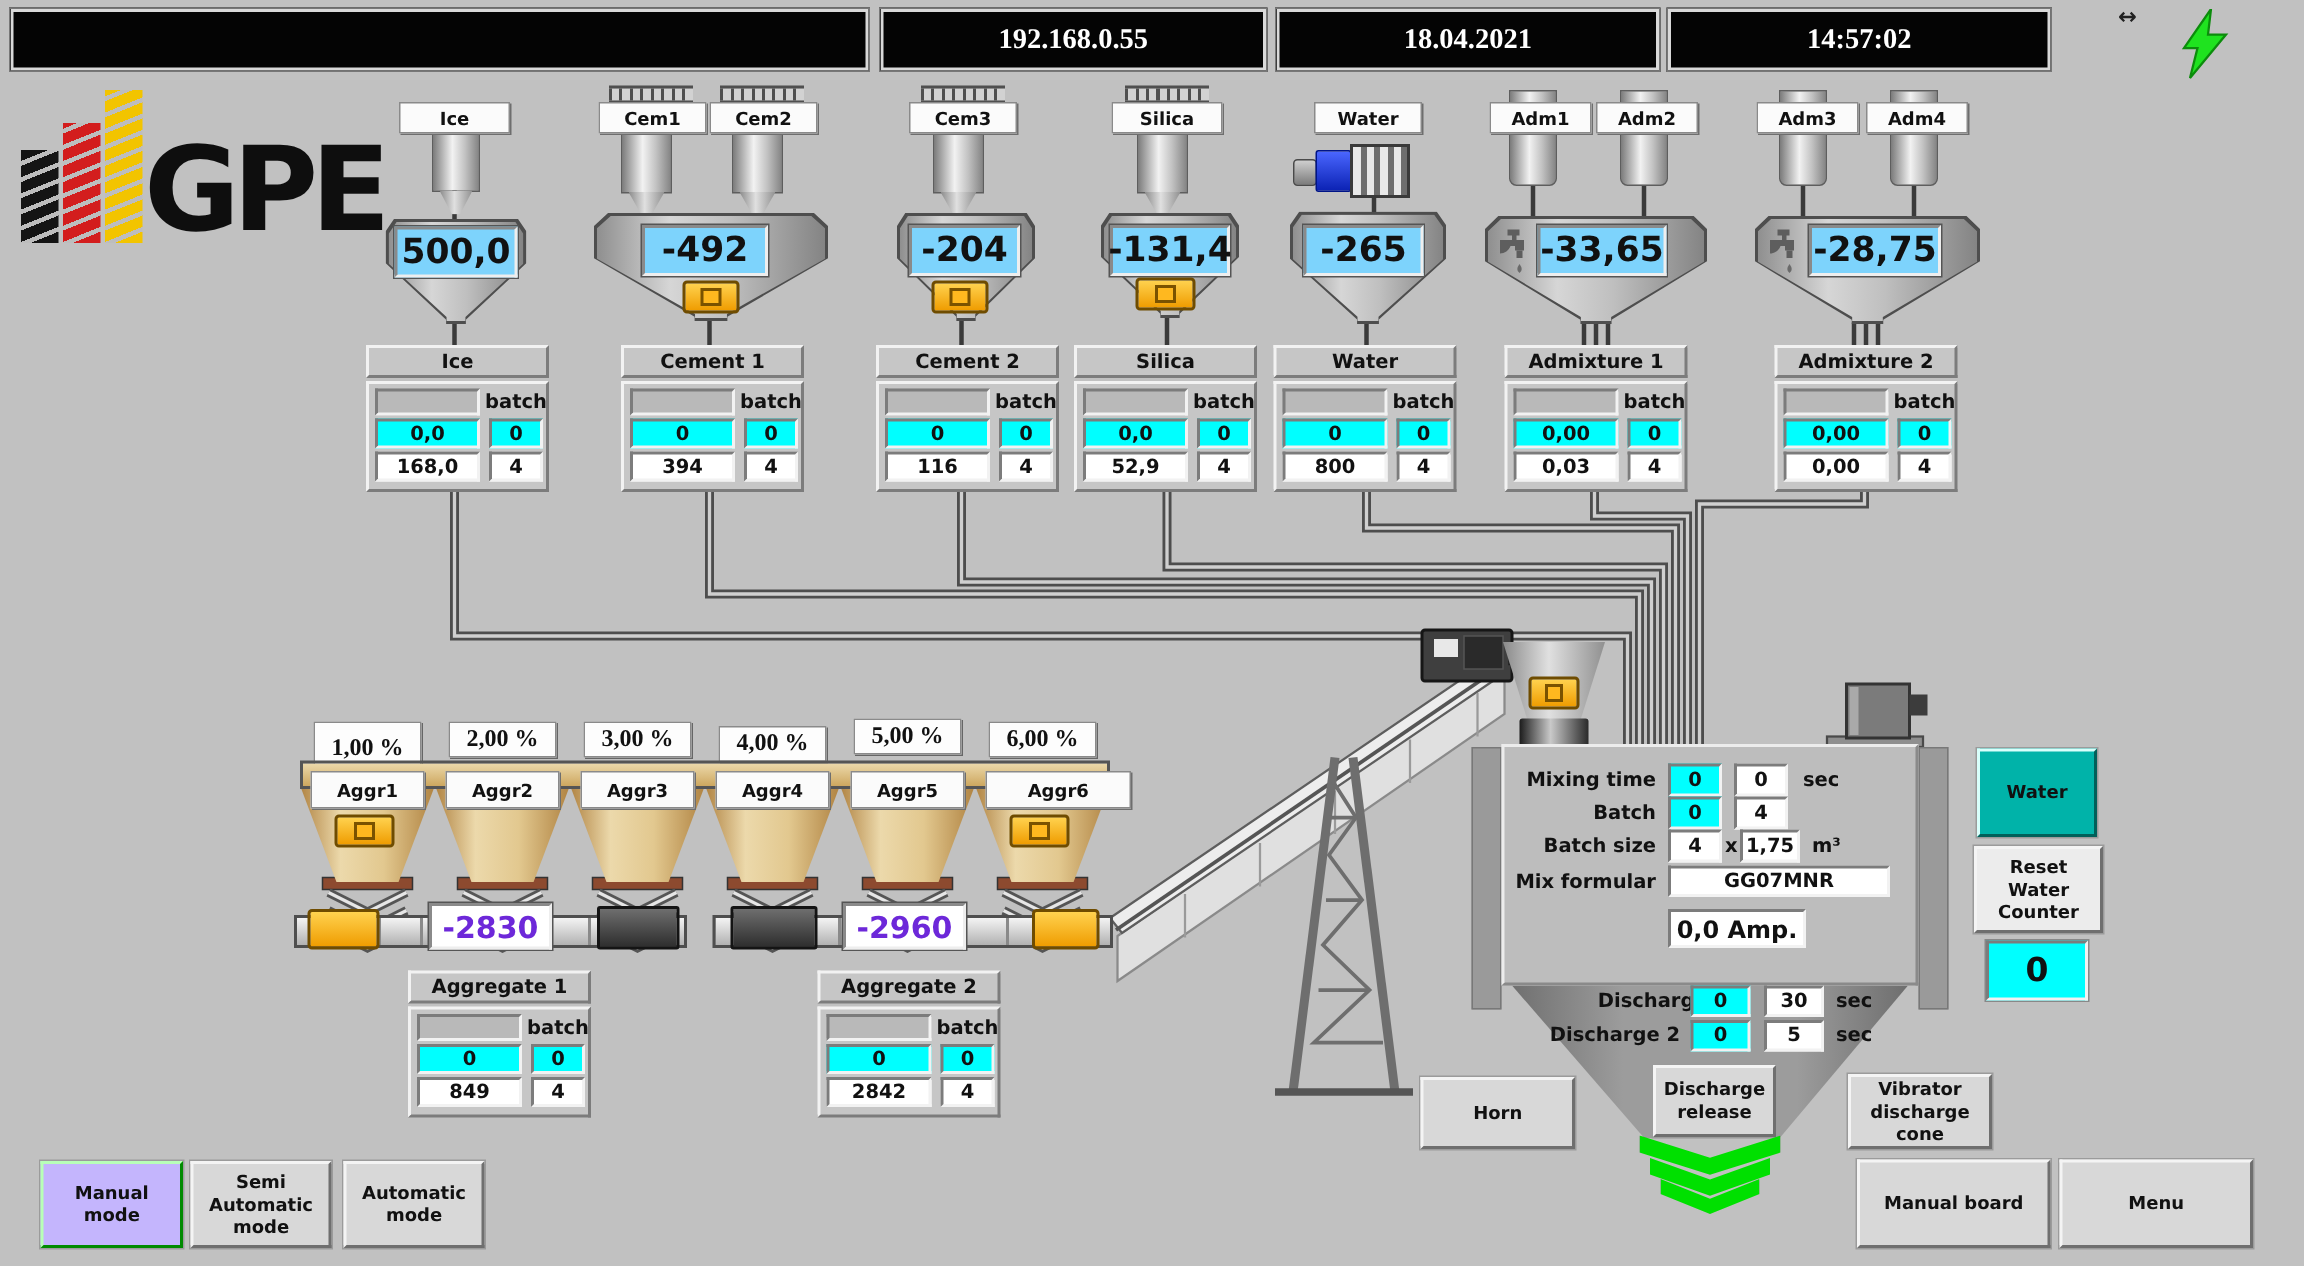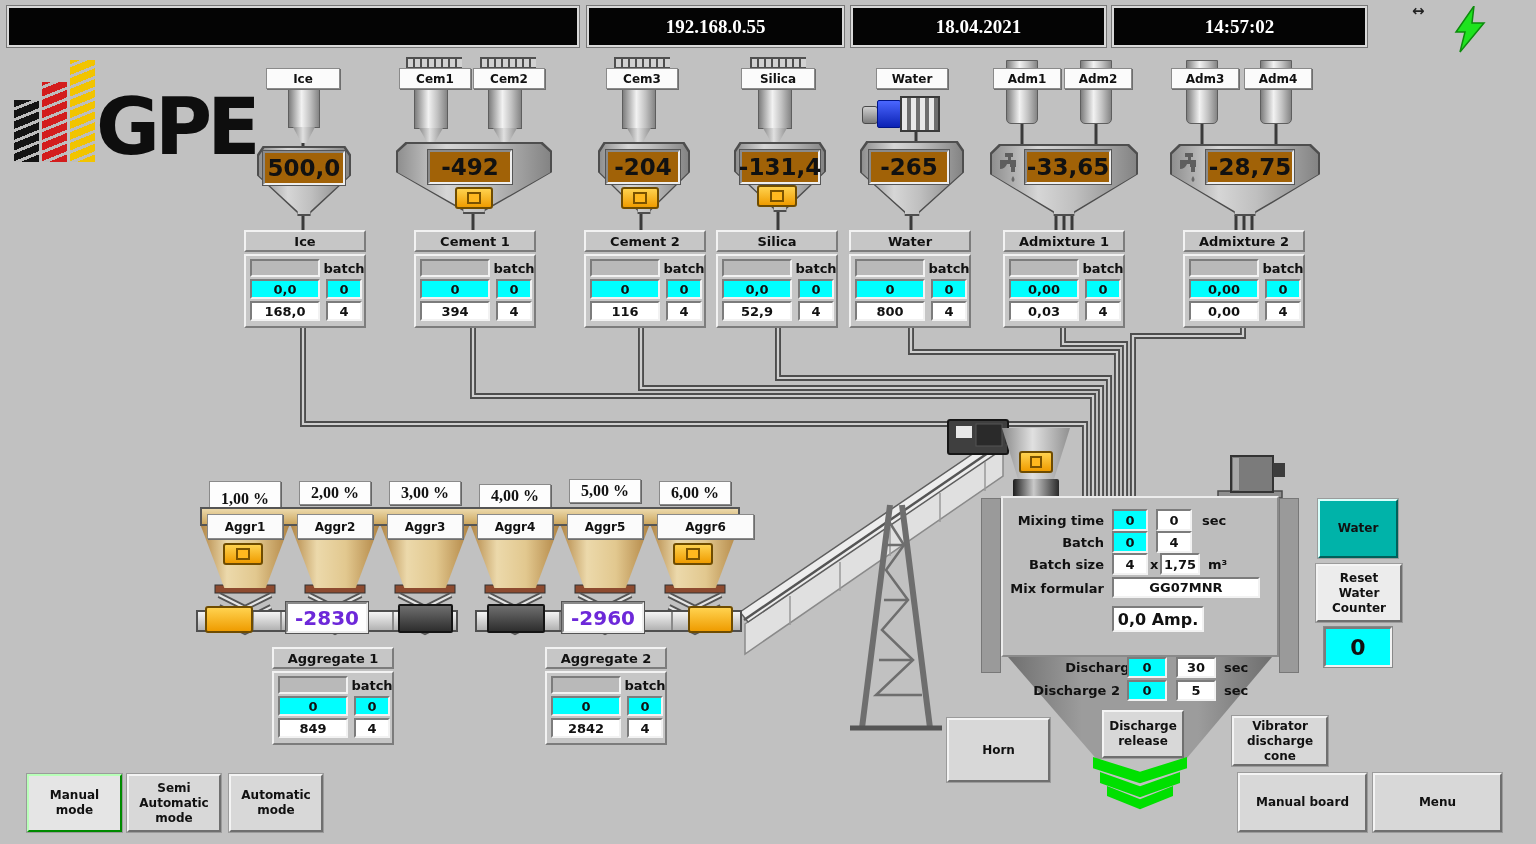--- a/index.html
+++ b/index.html
@@ -41,21 +41,21 @@
          border:1px solid #5e5e5e; }
   .cap { background:repeating-linear-gradient(90deg,#4f4f4f 0 2px,#d2d2d2 2px 7px);
          border-top:2px solid #4f4f4f; border-bottom:1px solid #4f4f4f; height:11px; }
   .funnel { background:linear-gradient(90deg,#8a8a8a,#e0e0e0 45%,#909090);
             clip-path:polygon(0 0,100% 0,62% 100%,38% 100%); }
   .hop-o { clip-path:polygon(0 12%,6% 0,94% 0,100% 12%,100% 42%,57% 96%,57% 100%,43% 100%,43% 96%,0 42%);
            background:#4e4e4e; }
   .hop-i { position:absolute; inset:2px;
            clip-path:polygon(0 12%,6% 0,94% 0,100% 12%,100% 42%,57% 96%,57% 100%,43% 100%,43% 96%,0 42%);
            background:linear-gradient(90deg,#8f8f8f,#d6d6d6 32%,#bfbfbf 58%,#848484); }
-  .silodisp { position:absolute; background:#a16207; border:2px solid; border-color:#8a8a8a #eee #eee #8a8a8a;
+  .silodisp { position:absolute; background:#7dd3fc; border:2px solid; border-color:#8a8a8a #eee #eee #8a8a8a;
               box-shadow:0 0 0 1px #555; font-weight:bold; font-size:23px; color:#111;
               display:flex; align-items:center; justify-content:center; }
   .valve { background:linear-gradient(180deg,#ffd24f,#ef9c00); border:2px solid #6f4c00; border-radius:3px; }
   .valve::before { content:""; position:absolute; left:30%; right:30%; top:3px; bottom:3px;
                    border:2px solid #7a5200; background:#ffb81f; }
   .motor-dark { background:linear-gradient(180deg,#6e6e6e,#2e2e2e); border:2px solid #141414; border-radius:2px; }
   .motor-orange { background:linear-gradient(180deg,#ffd24f,#ef9c00); border:2px solid #6f4c00; border-radius:3px; }
 
   
   .aggband { background:linear-gradient(180deg,#ecd9ab,#cda75f); border:2px solid #555; }
@@ -76,21 +76,21 @@
   .mixlbl { font-weight:bold; font-size:13px; color:#111; text-align:right; }
   .mcell { position:absolute; border:2px solid; border-color:#7c7c7c #f2f2f2 #f2f2f2 #7c7c7c;
            font-weight:bold; font-size:13px; color:#111; display:flex; align-items:center; justify-content:center; }
   .unit { font-weight:bold; font-size:13px; color:#111; }
   .cone { clip-path:polygon(0 0,100% 0,67.5% 100%,33.5% 100%);
           background:linear-gradient(90deg,#707070,#9c9c9c 28%,#9c9c9c 72%,#6e6e6e); }
   .gchev { clip-path:polygon(0 0,50% 55%,100% 0,100% 42%,50% 97%,0 42%); background:#00e000;
            filter:drop-shadow(1px 1px 0 #155015) drop-shadow(-1px -1px 0 #155015); }
 
   .teal { background:#00b3a9; border-color:#d8fffb #00605a #00605a #d8fffb; }
-  .greenbtn { background:#e5e5e5; border-color:#b8ffb8 #008a00 #008a00 #b8ffb8; }
+  .greenbtn { background:#c4b5fd; border-color:#b8ffb8 #008a00 #008a00 #b8ffb8; }
   .counter { background:#00ffff; border:2px solid; border-color:#7c7c7c #f2f2f2 #f2f2f2 #7c7c7c;
              box-shadow:0 0 0 1px #888; font-weight:bold; font-size:22px; color:#111;
              display:flex; align-items:center; justify-content:center; }
 
   
   .logotext { font-weight:800; font-size:78px; letter-spacing:-5px; color:#0e0e0e; line-height:74px; }
   .bar-blk { background:repeating-linear-gradient(-22deg,#141414 0 7px,#bdbdbd 7px 10px); }
   .bar-red { background:repeating-linear-gradient(-22deg,#d31d1d 0 7px,#bdbdbd 7px 10px); }
   .bar-yel { background:repeating-linear-gradient(-22deg,#f2c400 0 7px,#bdbdbd 7px 10px); }
 
@@ -510,21 +510,21 @@
   <div class="mcell cyanbg" style="left:1127px;top:680px;width:40px;height:21px;">0</div>
   <div class="mcell whitebg" style="left:1176px;top:680px;width:40px;height:21px;">5</div>
   <div class="abs unit" style="left:1224px;top:683px;">sec</div>
 
   <div class="abs btn" style="left:1102px;top:710px;width:82px;height:48px;">Discharge release</div>
 
   <div class="abs gchev" style="left:1093px;top:757px;width:94px;height:27px;"></div>
   <div class="abs gchev" style="left:1100px;top:772px;width:80px;height:26px;"></div>
   <div class="abs gchev" style="left:1107px;top:786px;width:66px;height:24px;"></div>
 
-  <div class="abs btn" style="left:947px;top:718px;width:103px;height:64px;">Horn</div>
+  <div class="abs btn" style="left:947px;top:718px;width:103px;height:48px;">Horn</div>
   <div class="abs btn" style="left:1232px;top:716px;width:96px;height:50px;">Vibrator discharge cone</div>
 
   <div class="abs btn teal" style="left:1318px;top:499px;width:80px;height:59px;">Water</div>
   <div class="abs btn" style="left:1316px;top:564px;width:86px;height:58px;background:#ececec;">Reset Water Counter</div>
   <div class="abs counter" style="left:1324px;top:627px;width:68px;height:40px;">0</div>
 
   <div class="abs btn greenbtn" style="left:27px;top:774px;width:95px;height:58px;">Manual mode</div>
   <div class="abs btn" style="left:127px;top:774px;width:94px;height:58px;">Semi Automatic mode</div>
   <div class="abs btn" style="left:1238px;top:773px;width:129px;height:59px;">Manual board</div>
   <div class="abs btn" style="left:229px;top:774px;width:94px;height:58px;">Automatic mode</div>

